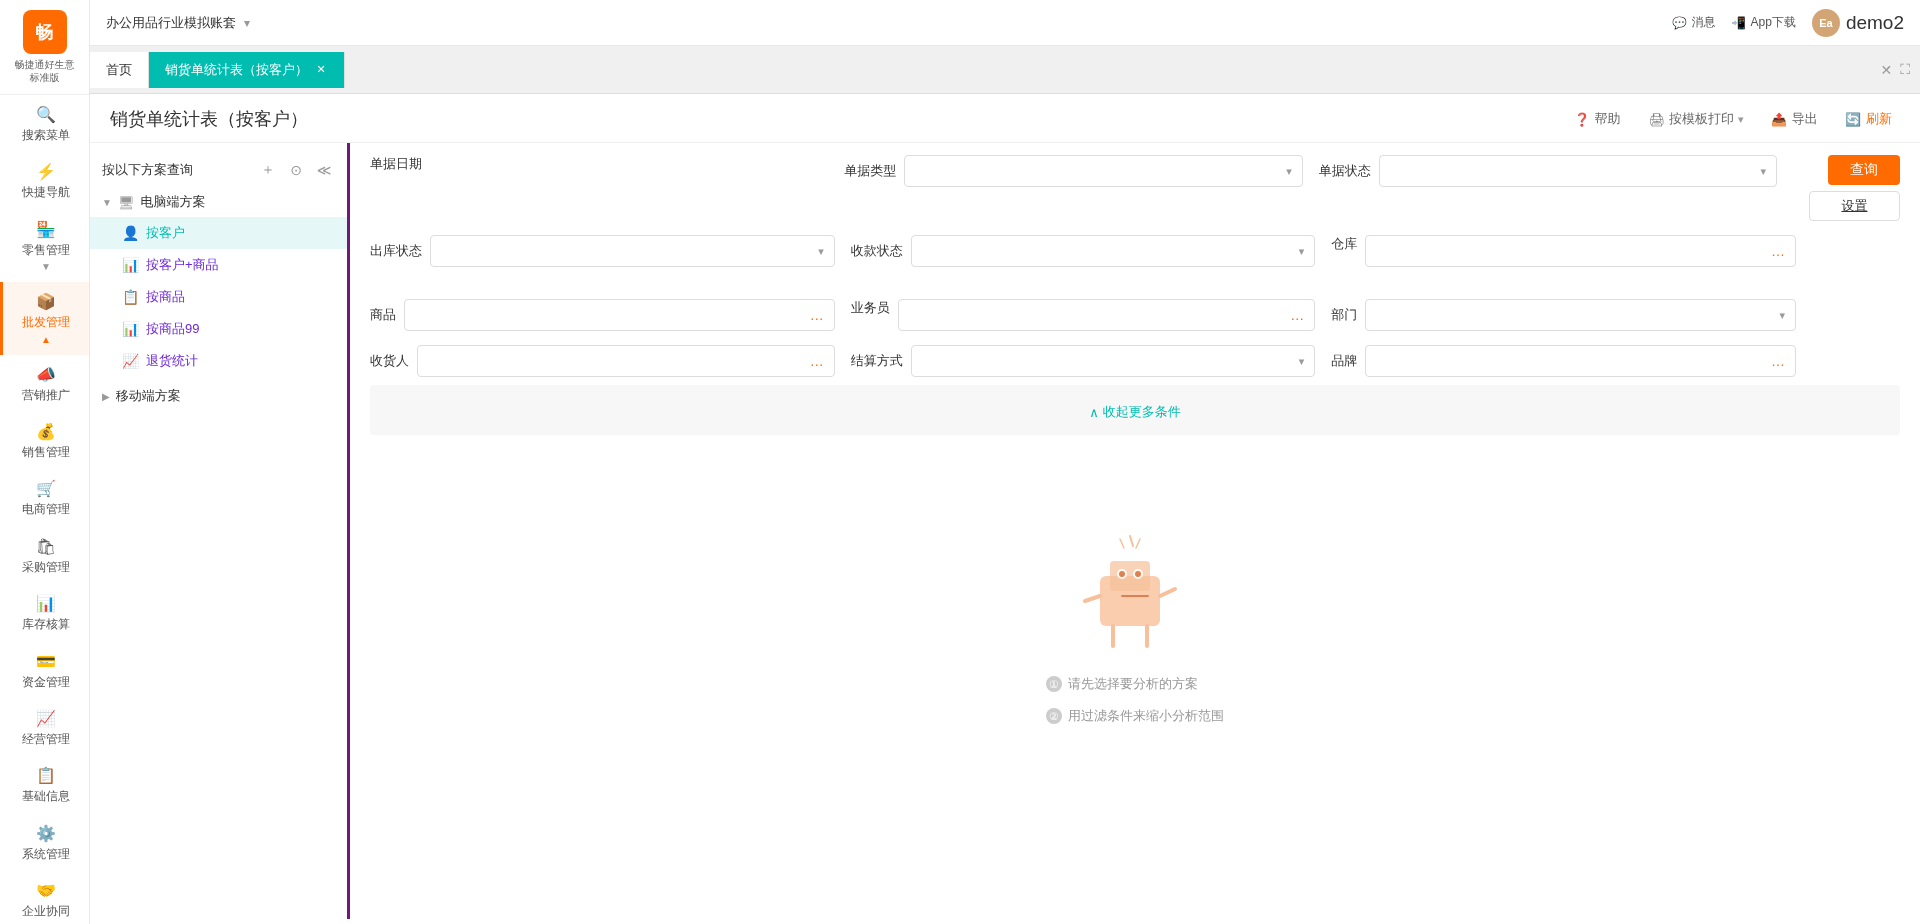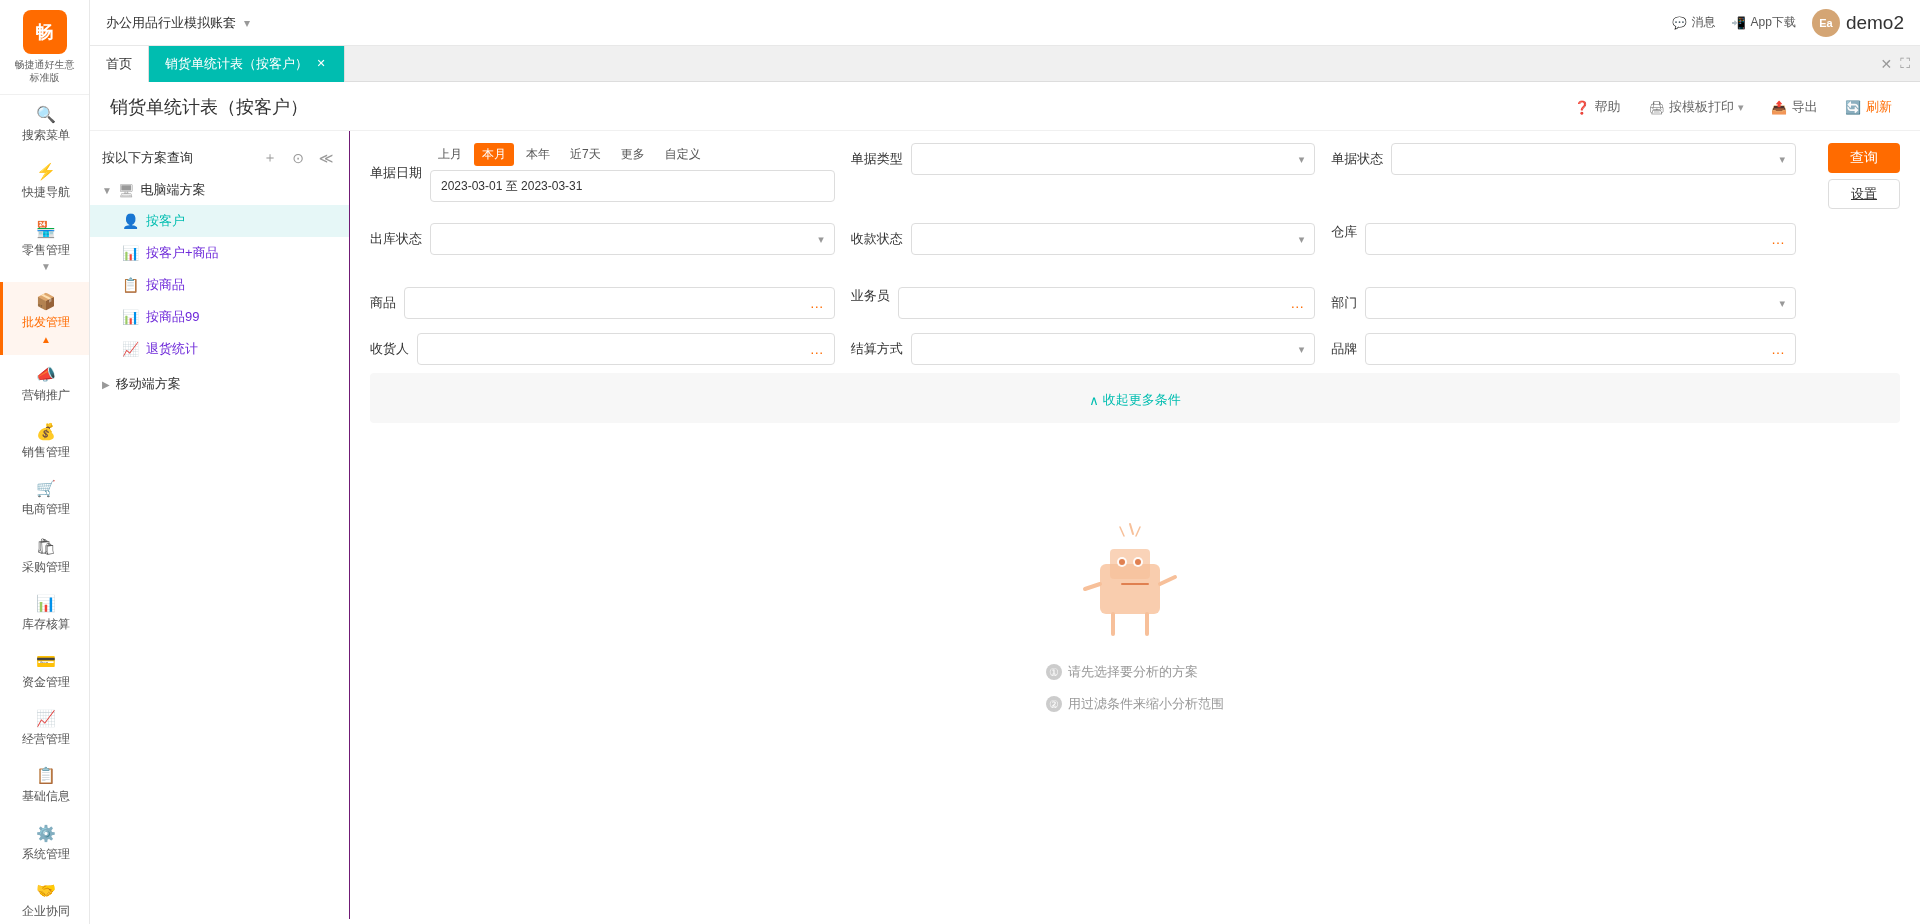--- a/index.html
+++ b/index.html
@@ -24,40 +24,40 @@
     .header { background: #fff; height: 46px; display: flex; align-items: center; justify-content: space-between; padding: 0 16px; border-bottom: 1px solid #e8e8e8; flex-shrink: 0; }
     .header-left { display: flex; align-items: center; gap: 8px; }
     .header-title { font-size: 13px; color: #333; }
     .header-dropdown { color: #999; cursor: pointer; font-size: 12px; }
     .header-right { display: flex; align-items: center; gap: 16px; }
     .header-btn { display: flex; align-items: center; gap: 4px; color: #555; font-size: 12px; cursor: pointer; }
     .user-avatar { width: 28px; height: 28px; border-radius: 50%; background: #d4a574; display: flex; align-items: center; justify-content: center; color: #fff; font-size: 11px; font-weight: bold; }
     .user-name { font-size: 19px; color: #333; }
 
     
-    .tabs-bar { background: #f0f0f0; height: 36px; display: flex; align-items: center; padding: 0 0; border-bottom: 1px solid #ddd; flex-shrink: 0; }
+    .tabs-bar { background: #f0f0f0; height: 48px; display: flex; align-items: center; padding: 0 0; border-bottom: 1px solid #ddd; flex-shrink: 0; }
     .tab { display: flex; align-items: center; height: 36px; padding: 0 16px; font-size: 13px; cursor: pointer; border-right: 1px solid #ddd; gap: 6px; color: #555; background: #f0f0f0; }
     .tab.active { background: #00bdb0; color: #fff; }
     .tab .close-btn { width: 14px; height: 14px; display: flex; align-items: center; justify-content: center; border-radius: 50%; font-size: 11px; }
     .tab-home { background: #fff; color: #333; }
 
     
     .page-content { flex: 1; overflow-y: auto; background: #fff; padding: 0; }
 
     
     .page-header { display: flex; align-items: center; justify-content: space-between; padding: 12px 20px 10px; border-bottom: 1px solid #f0f0f0; }
     .page-title { font-size: 18px; font-weight: 500; color: #333; }
     .page-actions { display: flex; align-items: center; gap: 12px; }
     .action-btn { display: flex; align-items: center; gap: 4px; color: #666; font-size: 13px; cursor: pointer; padding: 4px 8px; border-radius: 4px; }
 
     
     .content-body { display: flex; height: calc(100% - 54px); }
 
     
-    .scheme-panel { width: 260px; border-right: 1px solid #701a75; padding: 10px 0; flex-shrink: 0; }
+    .scheme-panel { width: 260px; border-right: 3px solid #701a75; padding: 10px 0; flex-shrink: 0; }
     .scheme-header { display: flex; align-items: center; justify-content: space-between; padding: 6px 12px; }
     .scheme-header-title { font-size: 13px; color: #333; font-weight: 500; }
     .scheme-header-actions { display: flex; align-items: center; gap: 6px; }
     .scheme-action-icon { width: 22px; height: 22px; display: flex; align-items: center; justify-content: center; border-radius: 4px; cursor: pointer; color: #999; font-size: 14px; }
 
     .scheme-group { margin-bottom: 4px; }
     .scheme-group-header { display: flex; align-items: center; padding: 6px 12px; cursor: pointer; }
     .scheme-group-header .arrow { color: #999; font-size: 10px; margin-right: 6px; }
     .scheme-group-header .group-icon { color: #999; font-size: 13px; margin-right: 6px; }
     .scheme-group-header .group-name { font-size: 13px; color: #333; }
@@ -90,21 +90,21 @@
     
     .empty-state { display: flex; flex-direction: column; align-items: center; justify-content: center; padding: 80px 20px; }
     .empty-icon { width: 120px; height: 120px; margin-bottom: 20px; position: relative; }
     .empty-icon svg { width: 100%; height: 100%; }
     .empty-text { color: #999; font-size: 13px; line-height: 2; text-align: left; }
     .empty-text-item { display: flex; align-items: center; gap: 6px; }
     .empty-text-item .num { width: 16px; height: 16px; border-radius: 50%; background: #ccc; color: #fff; font-size: 11px; display: flex; align-items: center; justify-content: center; flex-shrink: 0; }
 
     
     .btn-orange { background: #ff6b00; color: #fff; border: none; border-radius: 4px; padding: 6px 20px; font-size: 14px; cursor: pointer; width: 72px; }
-    .btn-setting { background: #fff; color: #333; border: 1px solid #ddd; border-radius: 4px; padding: 5px 16px; font-size: 13px; cursor: pointer; margin-top: 6px; width: 72px; text-decoration: underline; }
+    .btn-setting { background: #fff; color: #333; border: 1px solid #ddd; border-radius: 4px; padding: 5px 16px; font-size: 13px; cursor: pointer; margin-top: 6px; width: 91px; text-decoration: underline; }
 
     
     .right-action-stack { display: flex; flex-direction: column; align-items: flex-end; margin-left: 16px; flex-shrink: 0; }
 
     .print-btn { display: flex; align-items: center; gap: 4px; }
     .print-dropdown { border: none; background: none; cursor: pointer; font-size: 11px; color: #999; }
 
     
     .refresh-icon { color: #ff6b00; }
   </style>
@@ -291,31 +291,20 @@
           </div>
         </div>
       </div>
 
       <div style="flex:1;display:flex;flex-direction:column;overflow:hidden;">
         <div class="filter-area">
 
           <div style="display:flex;align-items:flex-start;margin-bottom:14px;gap:16px;">
             <div style="display:flex;align-items:center;flex:1;">
               <span class="filter-label">单据日期</span>
-              <div style="flex:1;display:flex;flex-direction:column;gap:4px;">
-                <div style="display:flex;align-items:center;gap:4px;">
-                  <span class="date-pill">上月</span>
-                  <span class="date-pill active">本月</span>
-                  <span class="date-pill">本年</span>
-                  <span class="date-pill">近7天</span>
-                  <span class="date-pill">更多</span>
-                  <span class="date-pill">自定义</span>
-                </div>
-                <div class="date-input-box">2023-03-01 至 2023-03-31</div>
-              </div>
             </div>
             <div style="display:flex;align-items:center;flex:1;">
               <span class="filter-label">单据类型</span>
               <div class="filter-control">
                 <span></span>
                 <span class="caret">▾</span>
               </div>
             </div>
             <div style="display:flex;align-items:center;flex:1;">
               <span class="filter-label">单据状态</span>

